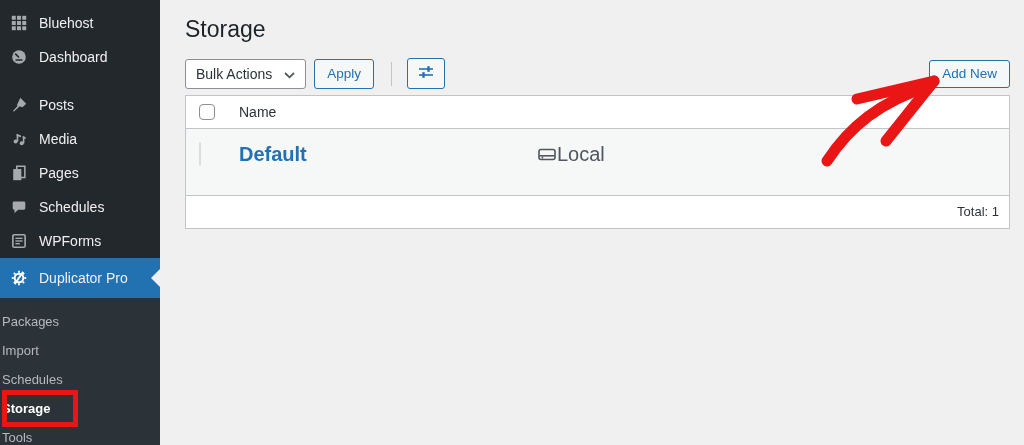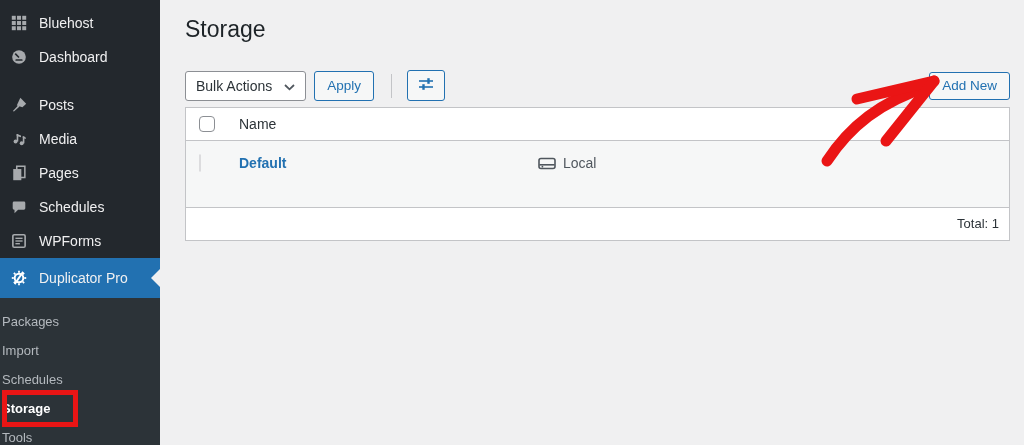--- a/index.html
+++ b/index.html
@@ -21,42 +21,42 @@
   .submenu { list-style:none; background:#2c3338; padding:9px 0 20px; min-height:145px; }
   .submenu-item { position:relative; height:29px; line-height:29px; padding-left:2px;
                color:#b4b9be; font-size:13px; cursor:pointer; }
   .submenu-item.active { color:#ffffff; font-weight:600; }
   .red-box { position:absolute; left:2px; top:-4px; width:76px; height:37px;
                border:5px solid #ea1515; pointer-events:none; }
 
   
   .content { position:absolute; left:160px; top:0; width:864px; height:445px; }
   .page-title { margin:16px 0 0 25px; font-size:23px; font-weight:500; color:#1d2327; line-height:26px; }
-  .toolbar { display:flex; align-items:center; width:825px; margin:28px 0 0 25px; height:31px; }
+  .toolbar { display:flex; align-items:center; width:825px; margin:16px 0 0 25px; height:31px; }
   .bulk-select { height:30px; display:flex; align-items:center; gap:12px; padding:0 10px;
                background:#fff; border:1px solid #8c8f94; border-radius:3px;
                font-size:14px; color:#2c3338; cursor:pointer; }
   .btn { height:30px; padding:0 12px; background:#f6f7f7; border:1px solid #2271b1; border-radius:3px;
                color:#2271b1; font-size:13.5px; font-family:inherit; cursor:pointer; }
   .apply-btn { margin-left:8px; }
   .vdivider { width:1px; height:24px; background:#c3c4c7; margin:0 15px 0 17px; }
   .filter-btn { width:38px; height:31px; padding:0; display:flex; align-items:center; justify-content:center; }
   .add-new-btn { margin-left:auto; height:28px; }
 
   .storage-table { width:825px; margin:6px 0 0 25px; background:#fff; border:1px solid #c3c4c7; }
   .t-grid { display:grid; grid-template-columns:44px 308px 1fr; }
   .t-header { height:33px; align-items:center; font-size:14px; color:#2c3338; border-bottom:1px solid #c3c4c7; }
-  .t-row { height:66px; background:#f6f7f7; font-size:14px; }
+  .t-row { height:66px; background:#f6f7f7; font-size:20px; }
   .cb { width:16px; height:16px; border:1px solid #8c8f94; border-radius:4px; background:#fff; margin-left:13px; }
   .cb.disabled { border-color:#dcdcde; background:#fbfbfc; }
   .t-row .cell { padding-top:14px; }
   .name-cell, .type-head { padding-left:9px; }
   .t-header .name-cell { padding-left:9px; }
   .name-link { color:#2271b1; font-weight:bold; text-decoration:none; cursor:pointer; }
-  .type-cell { display:flex; align-items:flex-start; gap:7px; color:#50575e; }
+  .type-cell { display:flex; align-items:flex-start; gap:1px; color:#50575e; }
   .type-cell .icon { margin-top:1px; }
   .t-footer { height:33px; line-height:32px; border-top:1px solid #c3c4c7; text-align:right;
                padding-right:10px; font-size:13px; color:#2c3338; }
 
   .annotation-arrow { position:absolute; left:0; top:0; pointer-events:none; }
 </style>
 </head>
 <body>
 
 <div class="screen">

